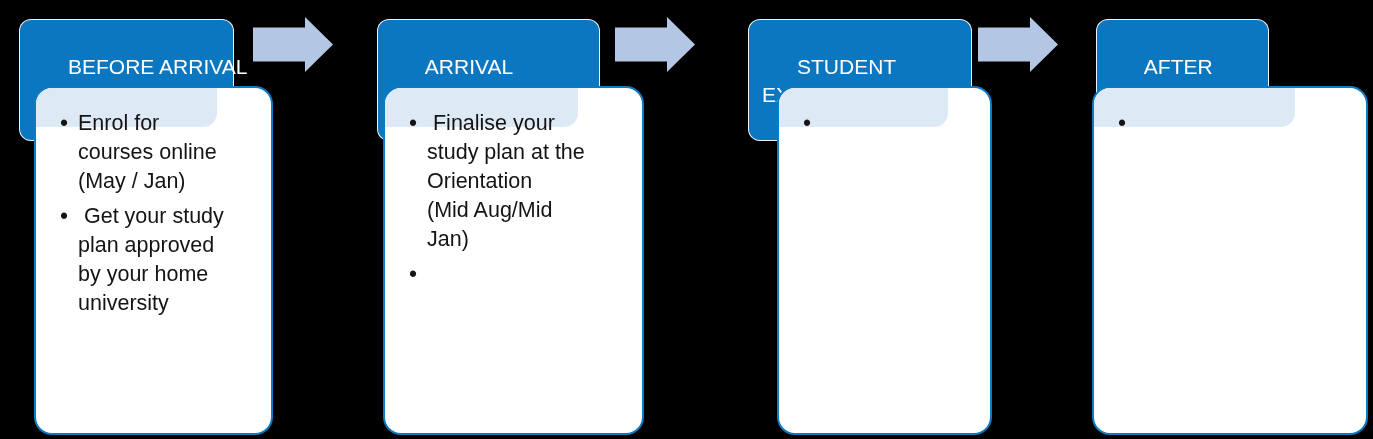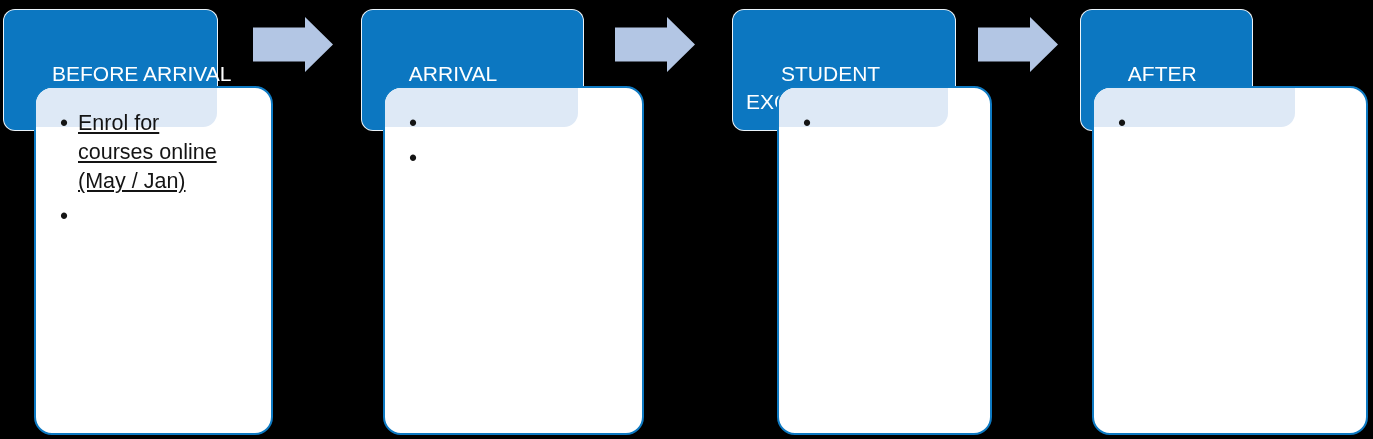--- a/index.html
+++ b/index.html
@@ -2,24 +2,25 @@
 <html><head>
 <meta charset="utf-8">
 <style>
   html,body{margin:0;padding:0;background:#000;}
   .canvas{
     position:relative;width:1373px;height:439px;background:#000;overflow:hidden;
     font-family:"Liberation Sans","DejaVu Sans",sans-serif;
   }
   
   .stage-header{
-    position:absolute;top:9px;height:122px;box-sizing:border-box;
+    position:absolute;top:19px;height:122px;box-sizing:border-box;
     background:#0C77C1;border:1.5px solid rgba(255,255,255,0.92);border-radius:12px;
-    color:#fff;font-size:21px;line-height:28px;padding:22px 12px 0 13px;
+    color:#fff;font-size:21px;line-height:28px;padding:5px 12px 0 13px;
     white-space:pre;
+    margin-left:16px;
   }
   .p0 .stage-header{left:3px;width:215px}
   .p1 .stage-header{left:361px;width:223px}
   .p2 .stage-header{left:732px;width:224px}
   .p3 .stage-header{left:1080px;width:173px}
 
   
   .stage-card{
     position:absolute;top:86px;height:349px;box-sizing:border-box;
     background:#fff;border:2.5px solid #0E7AC3;border-radius:18px;overflow:hidden;
@@ -39,21 +40,21 @@
   .p2 .overlap-band{width:169px}
   .p3 .overlap-band{width:201px}
 
   
   .bullets{
     position:relative;margin:0;padding:21px 8px 0 24px;list-style:none;
     color:#141414;font-size:21.5px;line-height:29px;
   }
   .bullet{display:flex;margin-bottom:6px;}
   .dot{flex:0 0 18px;font-size:23px;}
-  .btext{white-space:pre-wrap;text-decoration:underline;}
+  .btext{white-space:pre-wrap;}
 
   
   .arrow{
     position:absolute;top:17px;width:80px;height:55px;background:#B3C6E4;
     clip-path:polygon(0 19%,65% 19%,65% 0,100% 50%,65% 100%,65% 81%,0 81%);
   }
   .arr0{left:253px}
   .arr1{left:615px}
   .arr2{left:978px}
 </style>
@@ -70,36 +71,45 @@
       <div class="overlap-band"></div>
       <ul class="bullets">
         <li class="bullet">
           <span class="dot">•</span>
           <span class="btext">Enrol for
 courses online
 (May / Jan)</span>
         </li>
         <li class="bullet">
           <span class="dot">•</span>
+          <span class="btext"> Get your study
+plan approved
+by your home
+university</span>
         </li>
       </ul>
     </div>
   </section>
 
   <div class="arrow arr0"></div>
 
   <section class="panel p1">
     <div class="stage-header">
       <span class="stage-title">ARRIVAL</span>
     </div>
     <div class="stage-card">
       <div class="overlap-band"></div>
       <ul class="bullets">
         <li class="bullet">
           <span class="dot">•</span>
+          <span class="btext"> Finalise your
+study plan at the
+Orientation
+(Mid Aug/Mid
+Jan)</span>
         </li>
         <li class="bullet">
           <span class="dot">•</span>
         </li>
       </ul>
     </div>
   </section>
 
   <div class="arrow arr1"></div>
 

